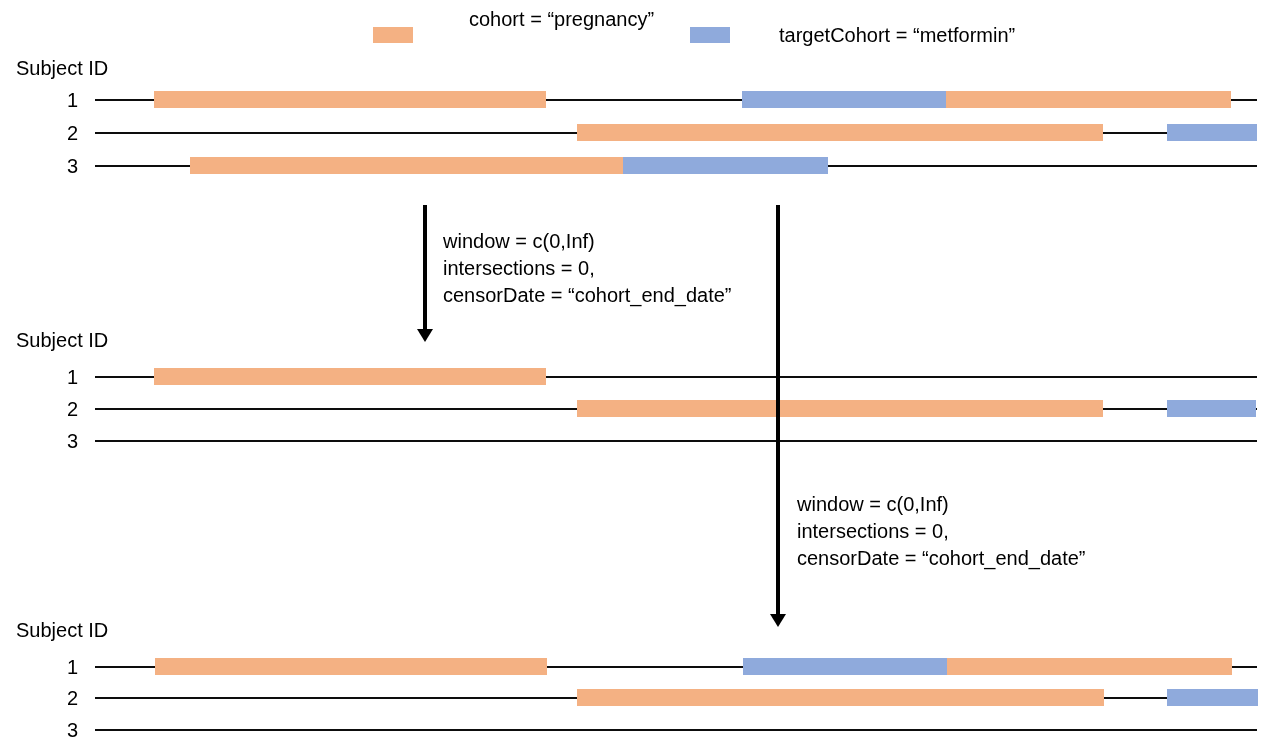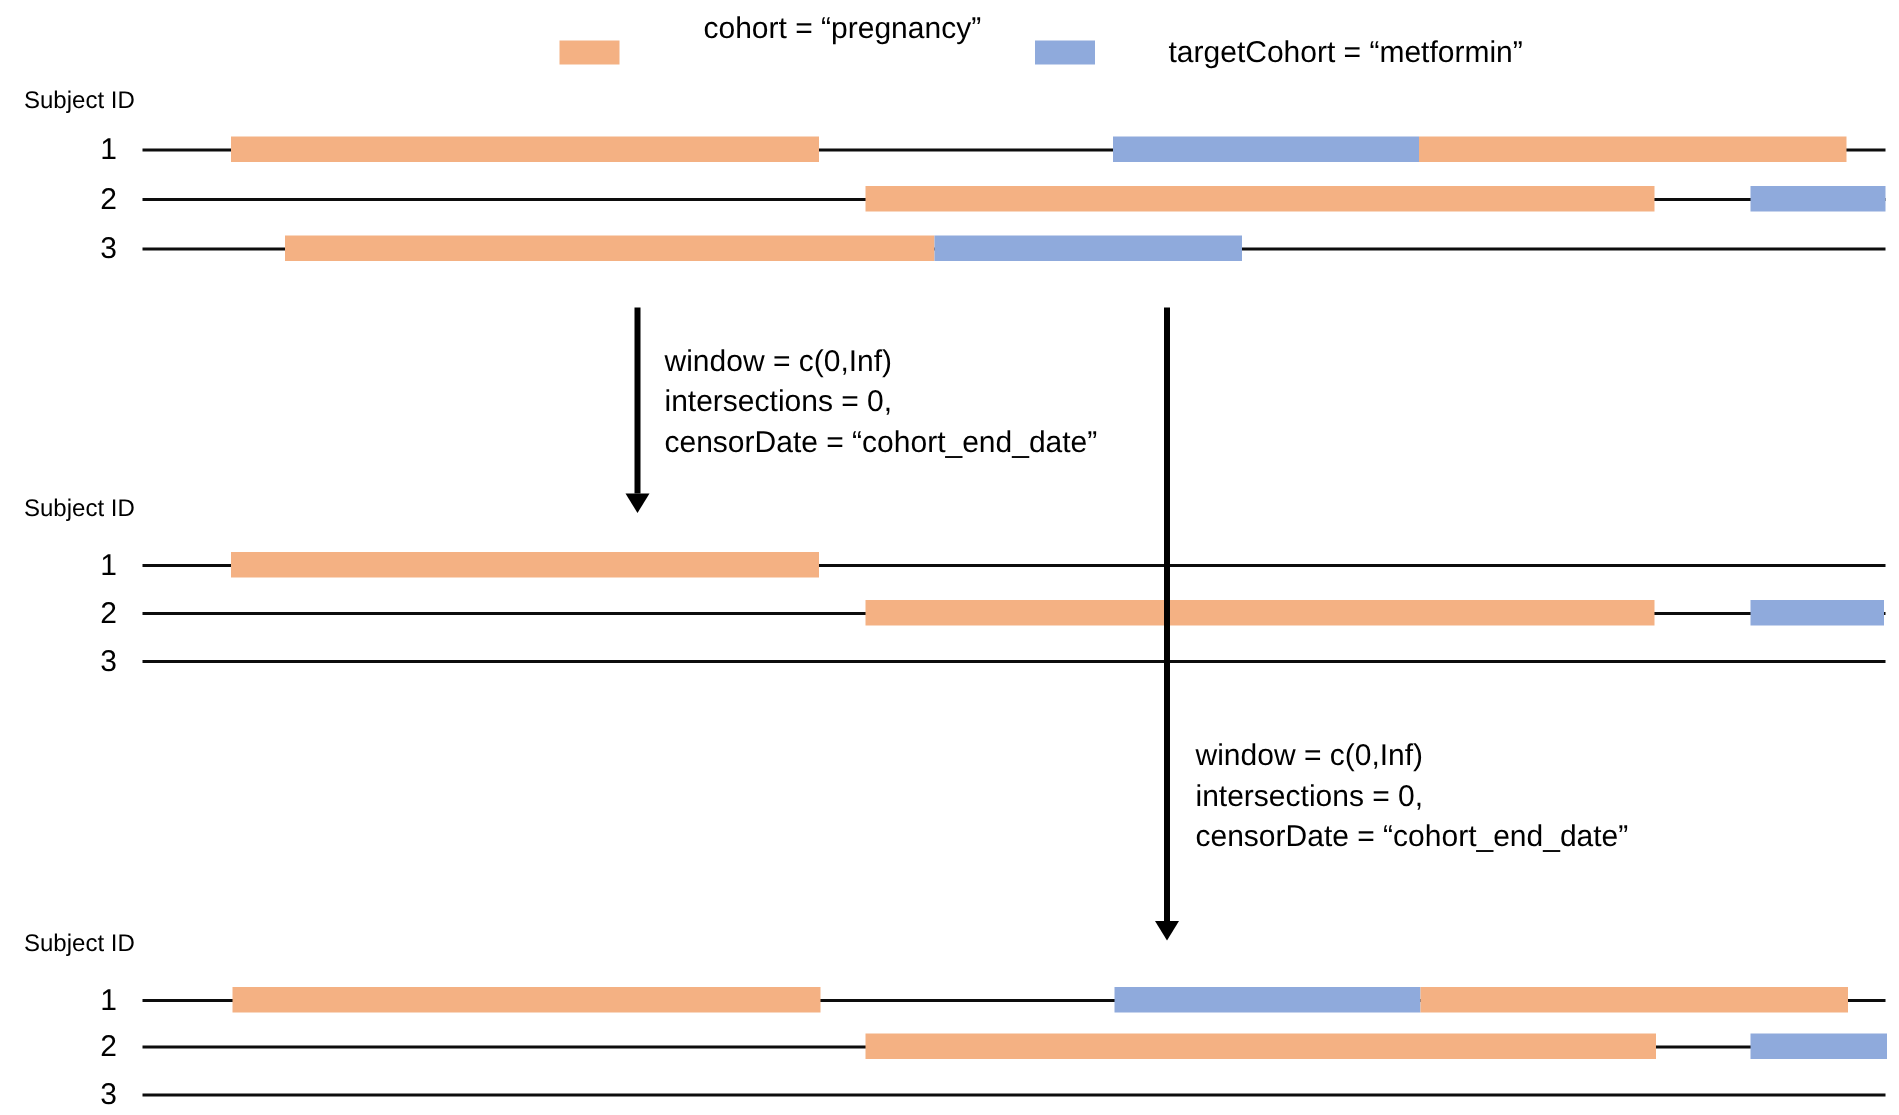--- a/index.html
+++ b/index.html
@@ -18,21 +18,21 @@
   }
   .legend-label {
     position: absolute;
     font-size: 20px;
     line-height: 22px;
     white-space: nowrap;
   }
   .subject-id-label {
     position: absolute;
     left: 16px;
-    font-size: 16px;
+    font-size: 20px;
     line-height: 22px;
     white-space: nowrap;
   }
   .row-label {
     position: absolute;
     width: 38px;
     left: 40px;
     text-align: right;
     font-size: 20px;
     line-height: 22px;

